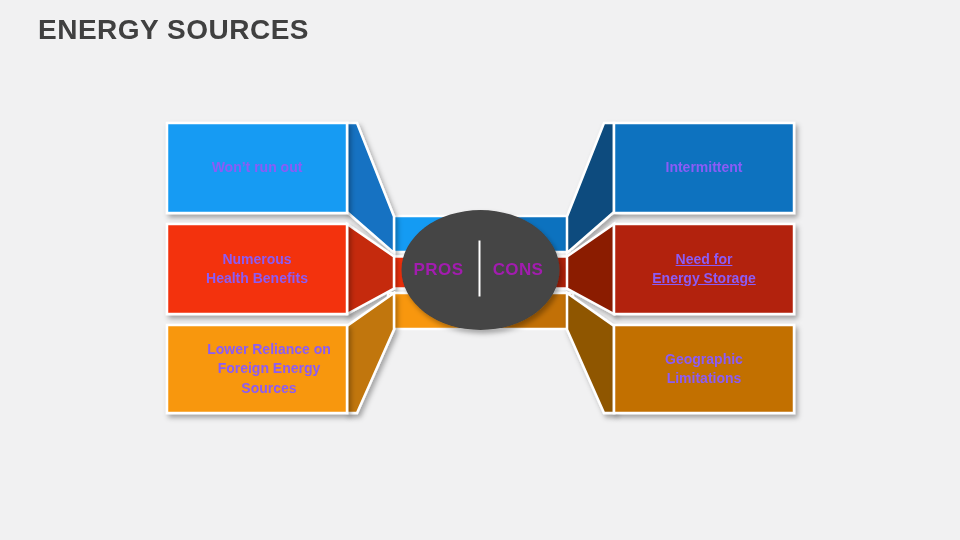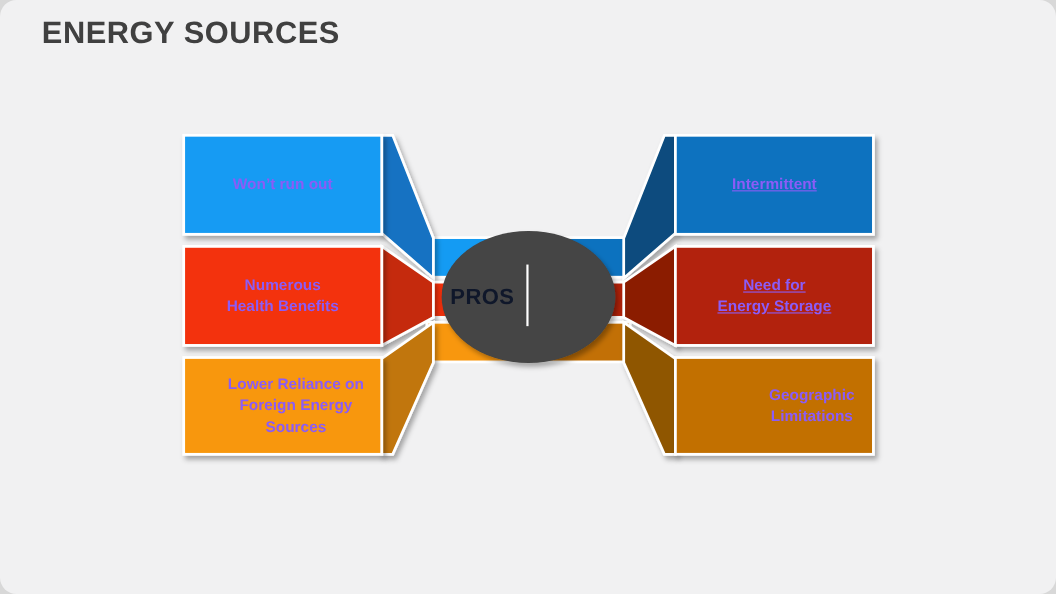--- a/index.html
+++ b/index.html
@@ -6,21 +6,20 @@
   body{
     font-family:"Liberation Sans", sans-serif;
     background:#d8d8d8;
   }
   .slide{
     position:relative;
     width:960px;height:540px;
     background:#F1F1F2;
     overflow:hidden;
     margin:0 auto;
-    border-radius:15px;
   }
   .page-title{
     position:absolute;left:38px;top:14px;
     font-size:28px;font-weight:bold;color:#404040;
     letter-spacing:0.5px;
   }
   .page-subtitle{
     position:absolute;left:38px;top:58px;
     font-size:20px;font-weight:normal;color:#404040;
   }
@@ -31,21 +30,21 @@
     position:absolute;
     display:flex;align-items:center;justify-content:center;
     text-align:center;
     color:#8b5cf6;font-weight:bold;font-size:14px;line-height:1.38;
     white-space:pre-line;
     pointer-events:none;
   }
   .ellipse-label{
     position:absolute;
     display:flex;align-items:center;justify-content:center;
-    color:#0f172a;font-weight:bold;font-size:20px;
+    color:#a21caf;font-weight:bold;font-size:17px;
     letter-spacing:0.4px;
     pointer-events:none;
   }
   .shape{stroke:#ffffff;stroke-width:2.5;}
 </style>
 </head>
 <body>
 
 <div class="slide">
 
@@ -93,21 +92,22 @@
     <ellipse cx="480.5" cy="270" rx="79" ry="60" filter="url(#ds)" fill="#444444"></ellipse>
     <line x1="479.5" y1="240.5" x2="479.5" y2="296.5" stroke="#ffffff" stroke-width="2"></line>
   </svg>
 
   <div class="box-label" style="left:167px;top:123px;width:180px;height:90px;">Won’t run out</div>
   <div class="box-label" style="left:167px;top:224px;width:180px;height:90px;">Numerous
 Health Benefits</div>
   <div class="box-label" style="left:167px;top:325px;width:180px;height:88px;margin-left:12px;">Lower Reliance on
 Foreign Energy
 Sources</div>
-  <div class="box-label" style="left:614px;top:123px;width:180px;height:90px;text-decoration:underline;">Intermittent</div>
+  <div class="box-label" style="left:614px;top:123px;width:180px;height:90px;">Intermittent</div>
   <div class="box-label" style="left:614px;top:224px;width:180px;height:90px;text-decoration:underline;">Need for
 Energy Storage</div>
-  <div class="box-label" style="left:648px;top:325px;width:180px;height:88px;">Geographic
+  <div class="box-label" style="left:614px;top:325px;width:180px;height:88px;">Geographic
 Limitations</div>
 
   <div class="ellipse-label" style="left:399px;top:241px;width:79px;height:58px;">PROS</div>
+  <div class="ellipse-label" style="left:482px;top:241px;width:72px;height:58px;">CONS</div>
 
 </div>
 
 </body></html>

